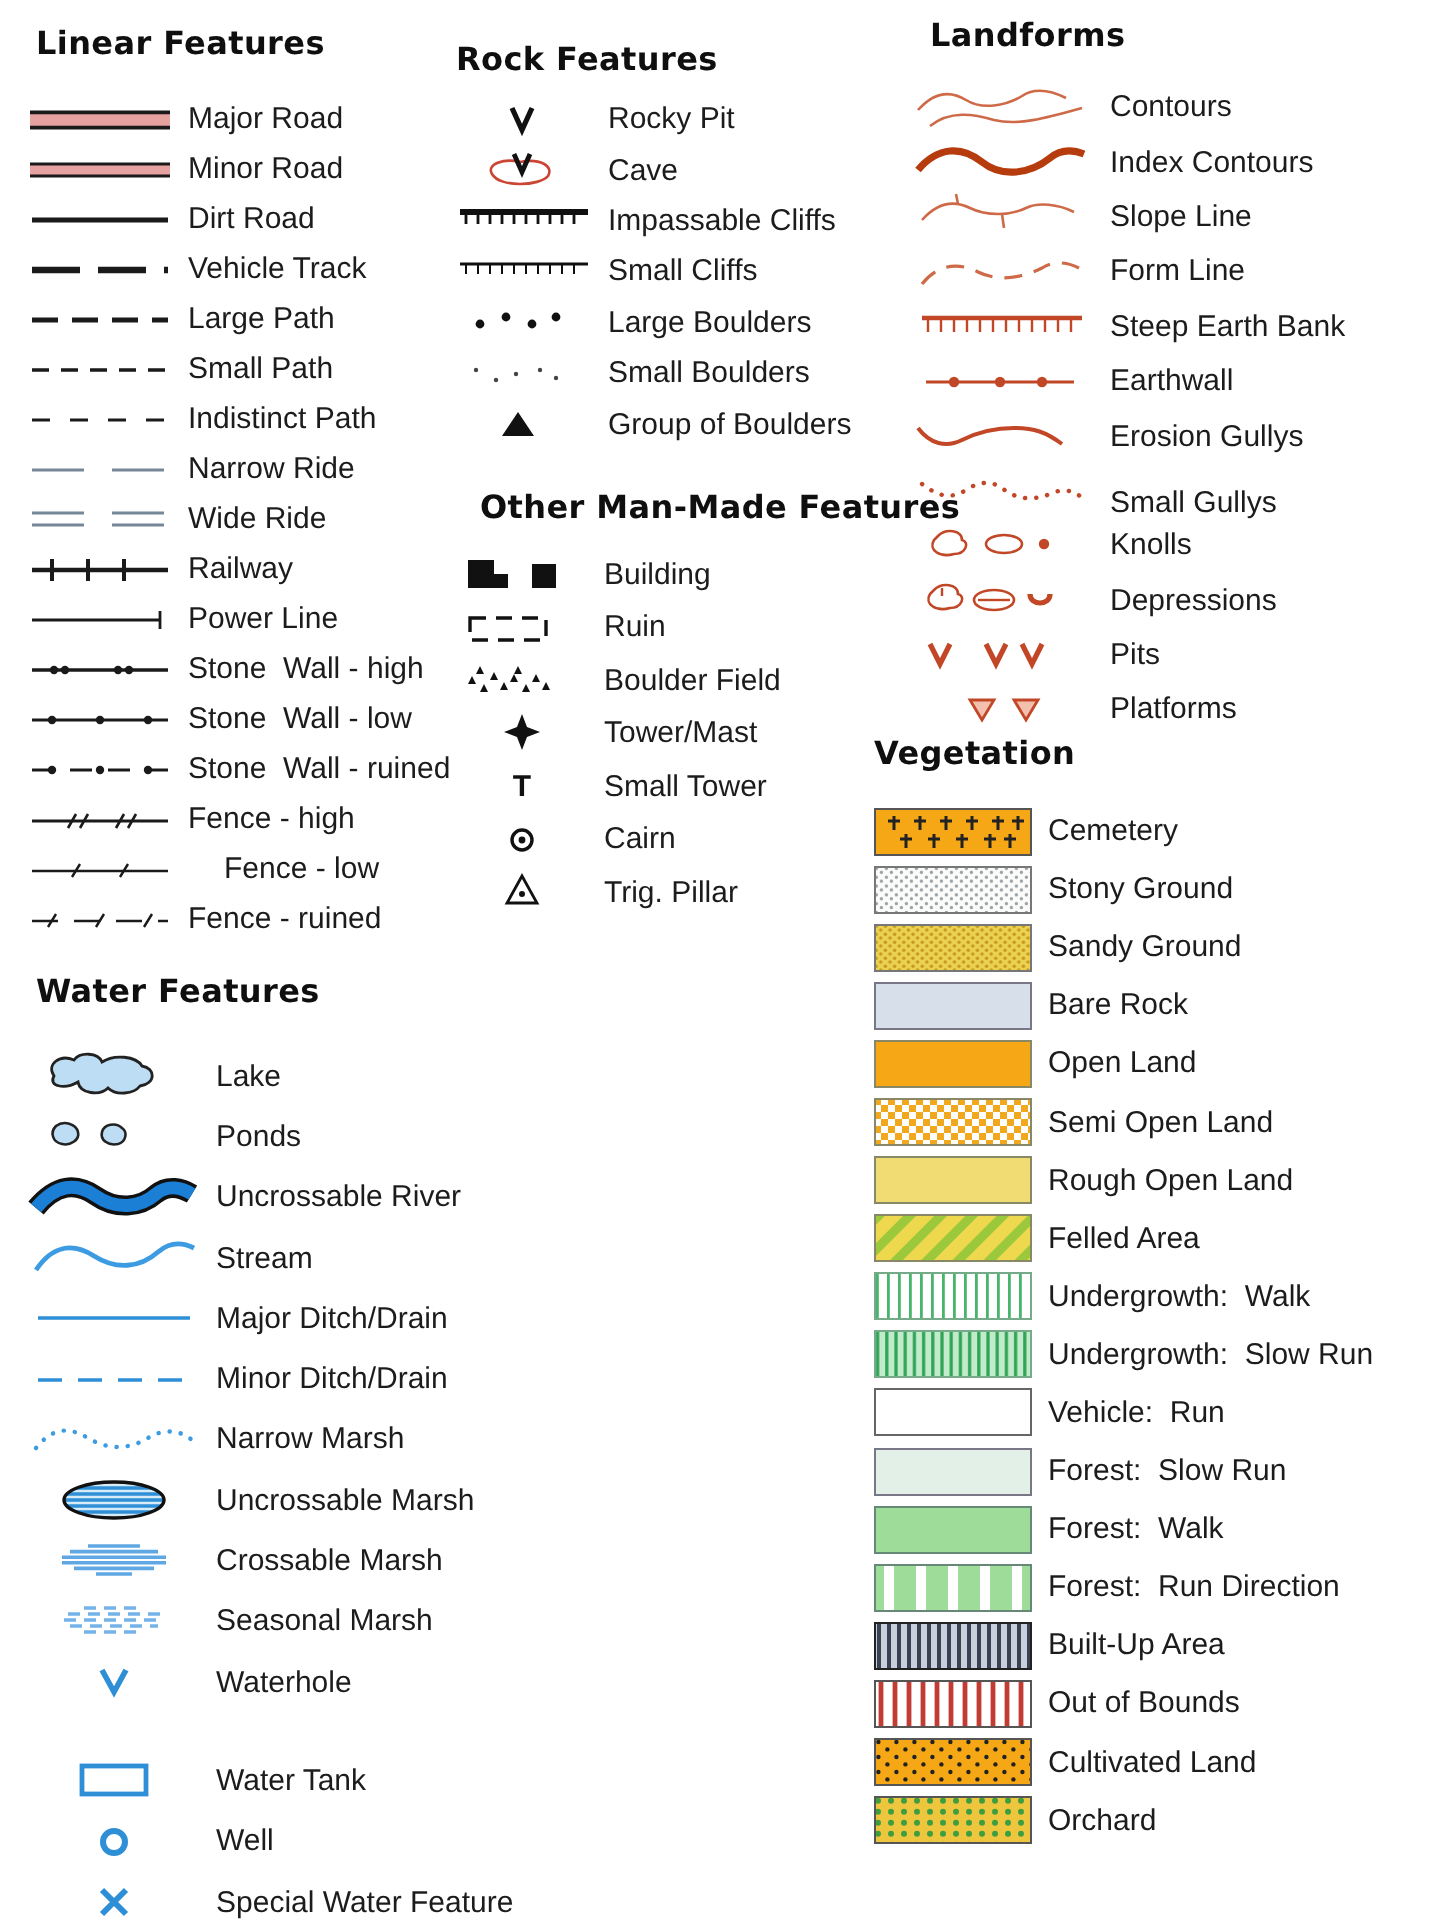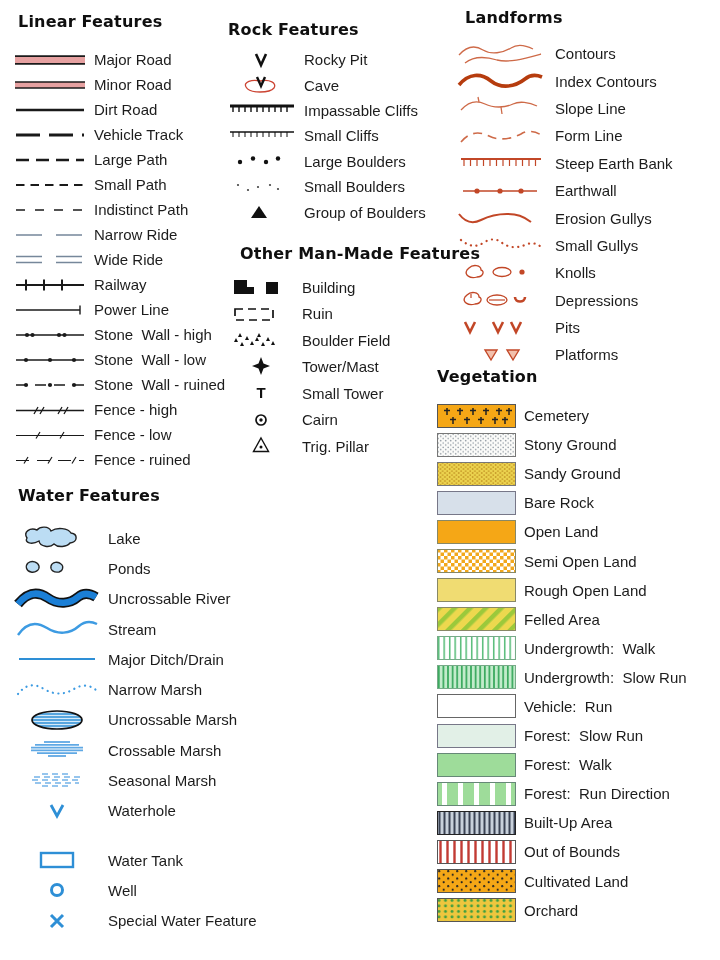--- a/index.html
+++ b/index.html
@@ -157,21 +157,21 @@
         </div>
         <div class="row" style="height: 25px;">
           <span class="sym" style="width: 72px;">
             <svg width="72" height="20" viewBox="0 0 72 20" xmlns="http://www.w3.org/2000/svg">
               <line x1="2" y1="10.5" x2="70" y2="10.5" stroke="#1a1a1a" stroke-width="1.6"></line>
               <path d="M20,14 L24,7 M26,14 L30,7 M44,14 L48,7 M50,14 L54,7" stroke="#1a1a1a" stroke-width="1.3" fill="none"></path>
             </svg>
           </span>
           <span class="lbl">Fence - high</span>
         </div>
-        <div class="row" style="height: 25px;">
+        <div class="row" style="height: 25px; gap: 18px;">
           <span class="sym" style="width: 72px;">
             <svg width="72" height="20" viewBox="0 0 72 20" xmlns="http://www.w3.org/2000/svg">
               <line x1="2" y1="10.5" x2="70" y2="10.5" stroke="#1a1a1a" stroke-width="1.2"></line>
               <path d="M22,13.5 L26,7 M46,13.5 L50,7" stroke="#1a1a1a" stroke-width="1.2"></path>
             </svg>
           </span>
           <span class="lbl">Fence - low</span>
         </div>
         <div class="row" style="height: 25px;">
           <span class="sym" style="width: 72px;">
@@ -222,20 +222,28 @@
           </span>
           <span class="lbl">Stream</span>
         </div>
         <div class="row" style="height: 30.3px;">
           <span class="sym" style="width: 86px;">
             <svg width="86" height="28" viewBox="0 0 86 28" xmlns="http://www.w3.org/2000/svg">
               <line x1="5" y1="14" x2="81" y2="14" stroke="#2E8FD6" stroke-width="1.8"></line>
             </svg>
           </span>
           <span class="lbl">Major Ditch/Drain</span>
+        </div>
+        <div class="row" style="height: 30.3px;">
+          <span class="sym" style="width: 86px;">
+            <svg width="86" height="28" viewBox="0 0 86 28" xmlns="http://www.w3.org/2000/svg">
+              <line x1="5" y1="14" x2="81" y2="14" stroke="#2E8FD6" stroke-width="1.8" stroke-dasharray="12 8"></line>
+            </svg>
+          </span>
+          <span class="lbl">Minor Ditch/Drain</span>
         </div>
         <div class="row" style="height: 30.3px;">
           <span class="sym" style="width: 86px;">
             <svg width="86" height="28" viewBox="0 0 86 28" xmlns="http://www.w3.org/2000/svg">
               <path d="M4,18 C12,8 20,7 30,13 C40,19 50,19 60,13 C68,8 76,9 82,14" fill="none" stroke="#3D9BE2" stroke-width="2.2" stroke-dasharray="0.1 5.5" stroke-linecap="round"></path>
             </svg>
           </span>
           <span class="lbl">Narrow Marsh</span>
         </div>
         <div class="row" style="height: 30.3px;">
@@ -524,21 +532,21 @@
           <span class="lbl">Earthwall</span>
         </div>
         <div class="row" style="height: 27.4px;">
           <span class="sym" style="width: 92px;">
             <svg width="92" height="24" viewBox="0 0 92 24" xmlns="http://www.w3.org/2000/svg">
               <path d="M4,8 C10,16 18,18 26,14 C34,10 42,8 52,8 C62,8 68,10 76,16" fill="none" stroke="#C24727" stroke-width="2"></path>
             </svg>
           </span>
           <span class="lbl">Erosion Gullys</span>
         </div>
-        <div class="row" style="height: 27.4px;">
+        <div class="row" style="height: 27.4px; align-items: flex-end;">
           <span class="sym" style="width: 92px;">
             <svg width="92" height="24" viewBox="0 0 92 24" xmlns="http://www.w3.org/2000/svg">
               <path d="M6,7 C14,13 20,15 28,10 C34,6 40,5 46,9 C52,14 60,16 70,12 C76,9 82,10 86,14" fill="none" stroke="#C24727" stroke-width="2.2" stroke-dasharray="0.1 5.5" stroke-linecap="round"></path>
             </svg>
           </span>
           <span class="lbl">Small Gullys</span>
         </div>
         <div class="row" style="height: 27.4px;">
           <span class="sym" style="width: 92px;">
             <svg width="92" height="24" viewBox="0 0 92 24" xmlns="http://www.w3.org/2000/svg">

